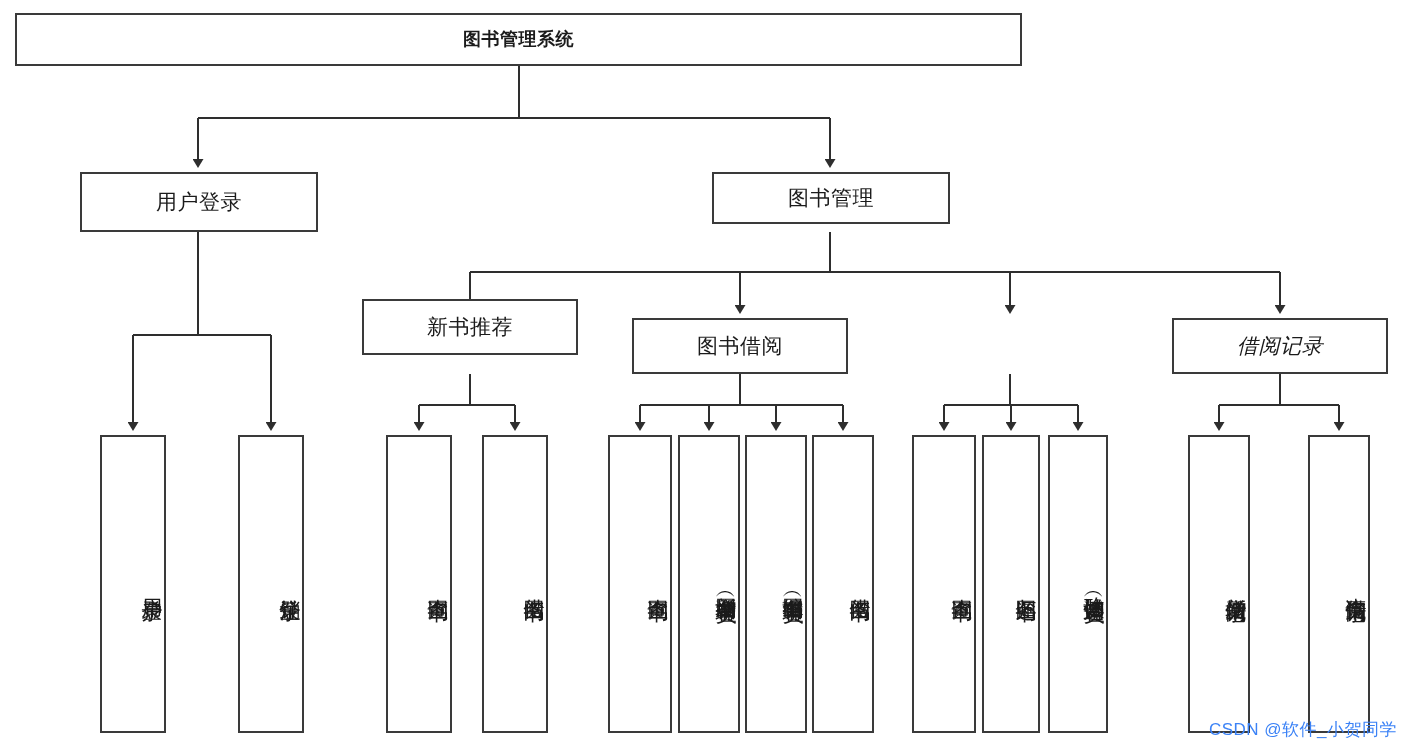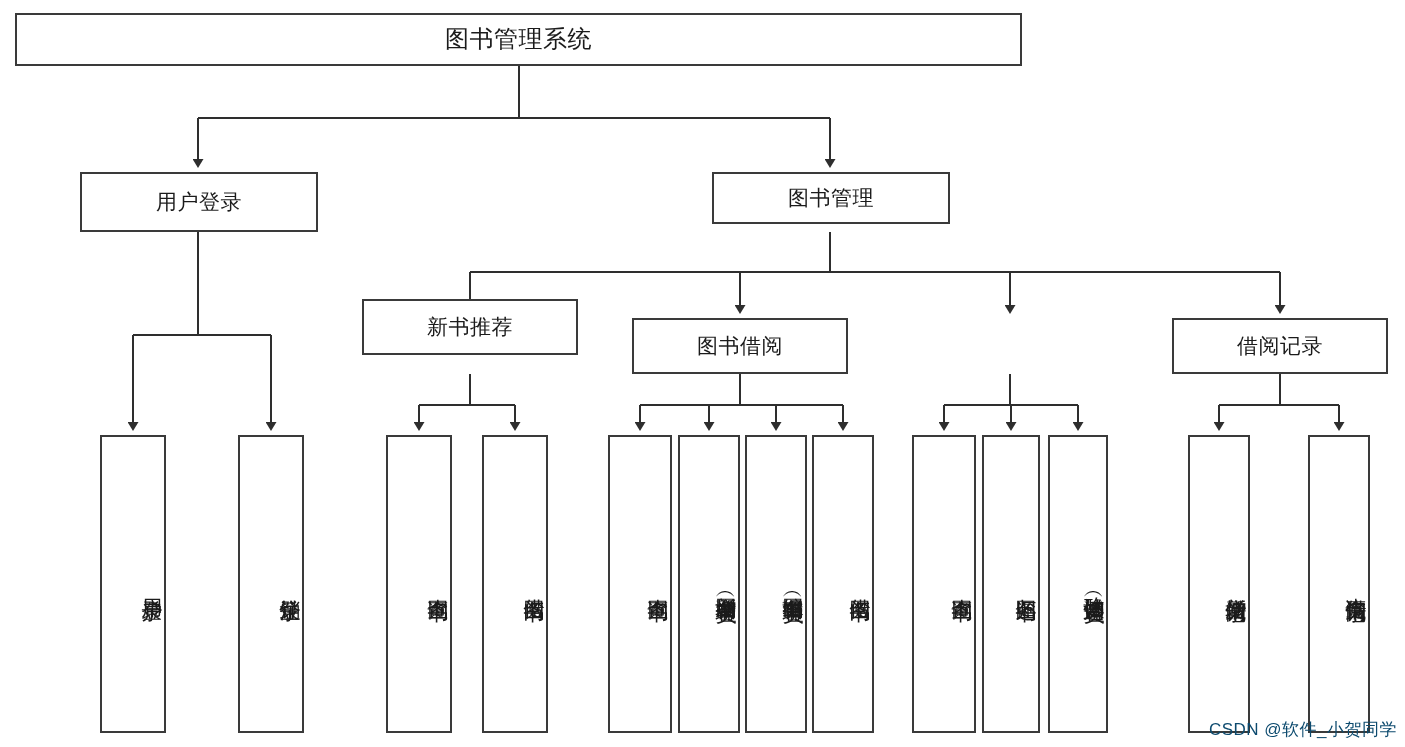--- a/index.html
+++ b/index.html
@@ -50,28 +50,29 @@
     padding-bottom: 6px;
     align-items: flex-start;
     justify-content: center;
   }
   .node.vert > span {
     writing-mode: vertical-rl;
     text-orientation: upright;
     display: block;
   }
   .node.root {
-    font-size: 24px;
+    font-size: 18px;
+    font-weight: bold;
   }
   #watermark {
     position: absolute;
     right: 8px;
     bottom: 6px;
     font-size: 17px;
-    color: #0c4a6e;
+    color: #3b82f6;
     white-space: nowrap;
     letter-spacing: 0.5px;
   }
 </style>
 </head>
 <body>
 
 <div id="canvas">
 
   <svg id="wires" viewBox="0 0 1405 747" width="1405" height="747">
@@ -124,21 +125,21 @@
     </g>
   </svg>
 
   <div class="node horiz root" style="left: 15px; top: 13px; width: 1007px; height: 53px;">图书管理系统</div>
 
   <div class="node horiz" style="left: 80px; top: 172px; width: 238px; height: 60px;">用户登录</div>
   <div class="node horiz" style="left: 712px; top: 172px; width: 238px; height: 52px;">图书管理</div>
 
   <div class="node horiz" style="left: 362px; top: 299px; width: 216px; height: 56px;">新书推荐</div>
   <div class="node horiz" style="left: 632px; top: 318px; width: 216px; height: 56px;">图书借阅</div>
-  <div class="node horiz" style="left: 1172px; top: 318px; width: 216px; height: 56px;">借阅记录</div>
+  <div class="node horiz" style="left: 1172px; top: 318px; width: 216px; height: 56px; font-style: italic;">借阅记录</div>
 
   <div class="node vert" style="left: 100px; top: 435px; width: 66px; height: 298px;">
       <span>用户登录</span>
     </div>
   <div class="node vert" style="left: 238px; top: 435px; width: 66px; height: 298px;">
       <span>注销登录</span>
     </div>
   <div class="node vert" style="left: 386px; top: 435px; width: 66px; height: 298px;">
       <span>查询图书</span>
     </div>

